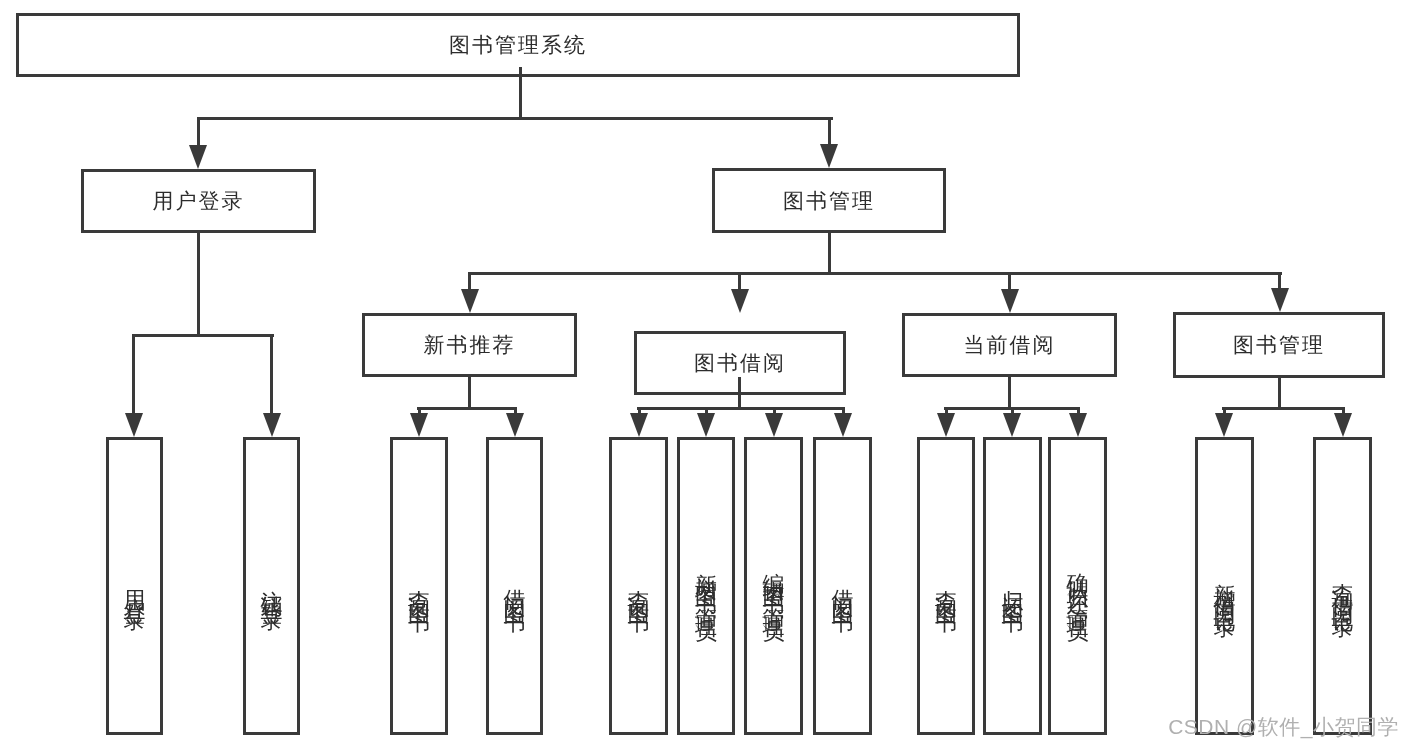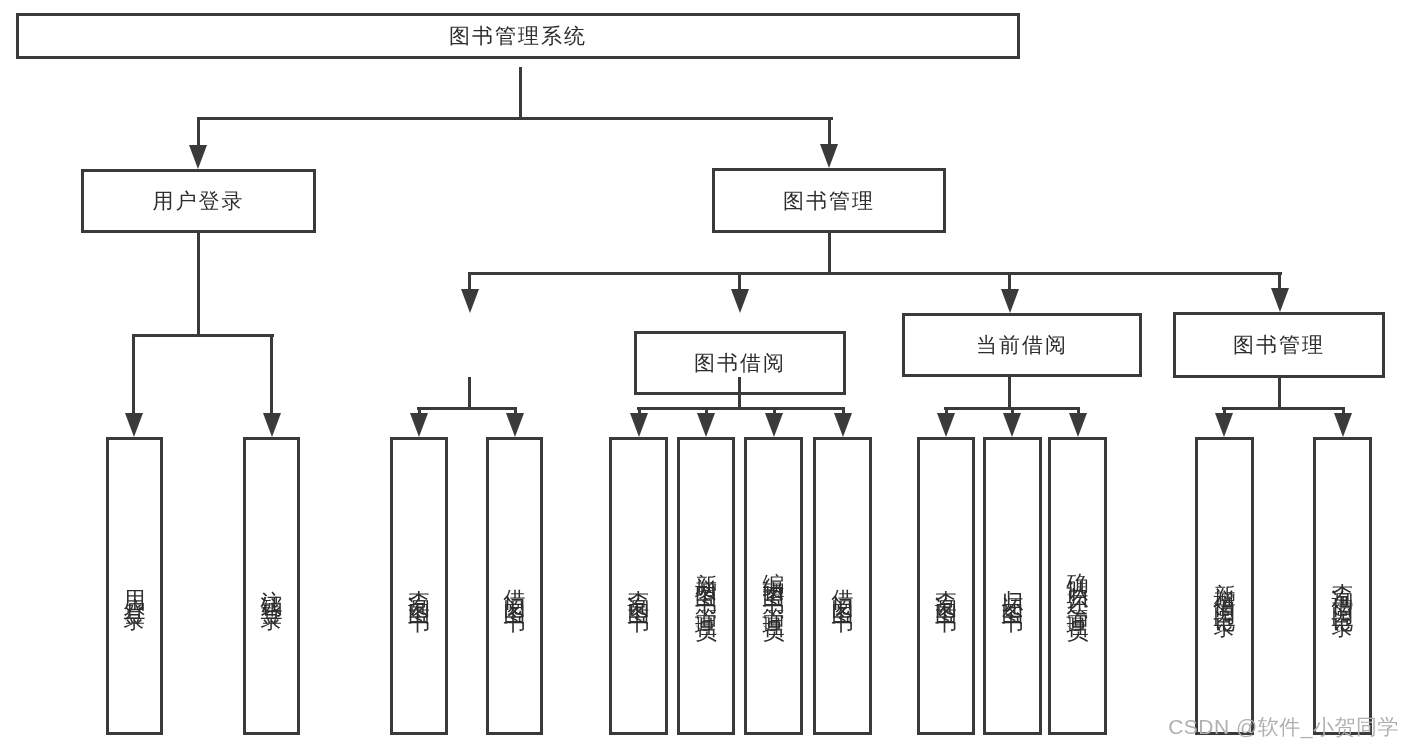--- a/index.html
+++ b/index.html
@@ -26,27 +26,28 @@
   .watermark{
     position:absolute;color:var(--watermark,#b0b0b0);font-size:21px;
     letter-spacing:0.5px;z-index:5;white-space:nowrap;
   }
 </style>
 </head>
 <body>
 
 <div class="canvas">
 
-  <div class="box hbox" style="left:16px;top:13px;width:1004px;height:46px">图书管理系统</div>
+  <div class="box hbox" style="left:16px;top:13px;width:1004px;height:64px">图书管理系统</div>
 
   <div class="box hbox" style="left:81px;top:169px;width:235px;height:64px">用户登录</div>
   <div class="box hbox" style="left:712px;top:168px;width:234px;height:65px">图书管理</div>
 
+  <div class="box hbox" style="left:362px;top:313px;width:215px;height:64px">新书推荐</div>
   <div class="box hbox" style="left:634px;top:331px;width:212px;height:64px">图书借阅</div>
-  <div class="box hbox" style="left:902px;top:313px;width:240px;height:64px">当前借阅</div>
+  <div class="box hbox" style="left:902px;top:313px;width:215px;height:64px">当前借阅</div>
   <div class="box hbox" style="left:1173px;top:312px;width:212px;height:66px">图书管理</div>
 
   <div class="box vbox" style="left:106px;top:437px;width:57px;height:298px">用户登录</div>
   <div class="box vbox" style="left:243px;top:437px;width:57px;height:298px">注销登录</div>
 
   <div class="box vbox" style="left:390px;top:437px;width:58px;height:298px">查询图书</div>
   <div class="box vbox" style="left:486px;top:437px;width:57px;height:298px">借阅图书</div>
 
   <div class="box vbox" style="left:609px;top:437px;width:59px;height:298px">查询图书</div>
   <div class="box vbox" style="left:677px;top:437px;width:58px;height:298px">新增图书（管理员）</div>

